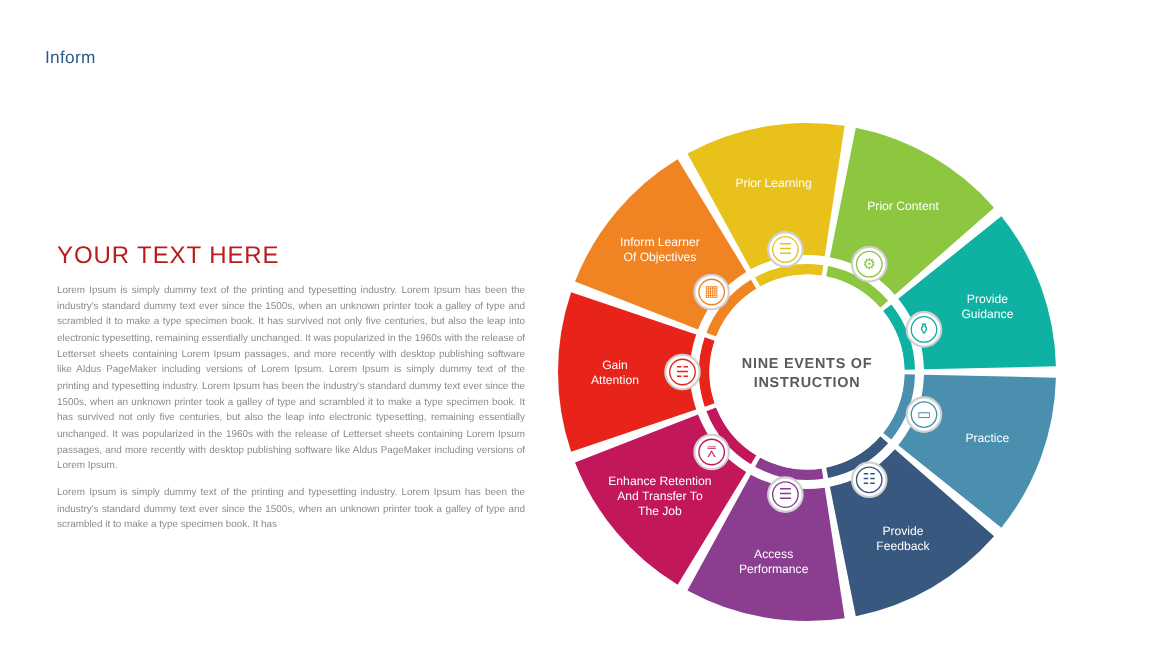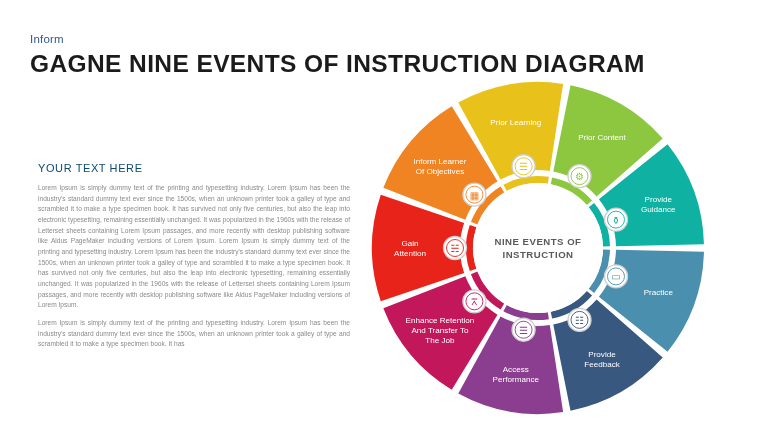--- a/index.html
+++ b/index.html
@@ -21,21 +21,21 @@
     position:absolute;left:30px;top:50px;
     font-size:24.5px;font-weight:bold;color:#1b1b1b;
     letter-spacing:.4px;white-space:nowrap;
   }
 
   
   .left-col{
     position:absolute;left:38px;top:162px;width:312px;
   }
   .subhead{
-    font-size:11px;color:#0c4a6e;letter-spacing:.6px;
+    font-size:16px;color:#b91c1c;letter-spacing:.6px;
     margin:0 0 9px 0;font-weight:normal;
   }
   .body-copy{
     font-size:6.6px;line-height:1.62;color:#8a8a8a;
     text-align:justify;margin:0 0 7px 0;
   }
 
   
   .wheel-wrap{
     position:absolute;left:368px;top:78px;width:340px;height:340px;
@@ -53,21 +53,20 @@
   }
   .badge-ring{fill:#ffffff;stroke:#cfcfcf;stroke-width:1.4;}
   .badge-glyph{font-size:10px;text-anchor:middle;dominant-baseline:central;}
 </style>
 </head>
 <body>
 
 <div class="page">
 
   <div class="kicker">Inform</div>
-  <div class="title">GAGNE NINE EVENTS OF INSTRUCTION DIAGRAM</div>
 
   <div class="left-col">
     <div class="subhead">YOUR TEXT HERE</div>
     <p class="body-copy">Lorem Ipsum is simply dummy text of the printing and typesetting industry. Lorem Ipsum has been the industry's standard dummy text ever since the 1500s, when an unknown printer took a galley of type and scrambled it to make a type specimen book. It has survived not only five centuries, but also the leap into electronic typesetting, remaining essentially unchanged. It was popularized in the 1960s with the release of Letterset sheets containing Lorem Ipsum passages, and more recently with desktop publishing software like Aldus PageMaker including versions of Lorem Ipsum. Lorem Ipsum is simply dummy text of the printing and typesetting industry. Lorem Ipsum has been the industry's standard dummy text ever since the 1500s, when an unknown printer took a galley of type and scrambled it to make a type specimen book. It has survived not only five centuries, but also the leap into electronic typesetting, remaining essentially unchanged. It was popularized in the 1960s with the release of Letterset sheets containing Lorem Ipsum passages, and more recently with desktop publishing software like Aldus PageMaker including versions of Lorem Ipsum.</p>
     <p class="body-copy">Lorem Ipsum is simply dummy text of the printing and typesetting industry. Lorem Ipsum has been the industry's standard dummy text ever since the 1500s, when an unknown printer took a galley of type and scrambled it to make a type specimen book. It has</p>
   </div>
 
   <div class="wheel-wrap">
     <svg class="wheel-svg" viewBox="0 0 340 340">
       <g id="slices-layer">

